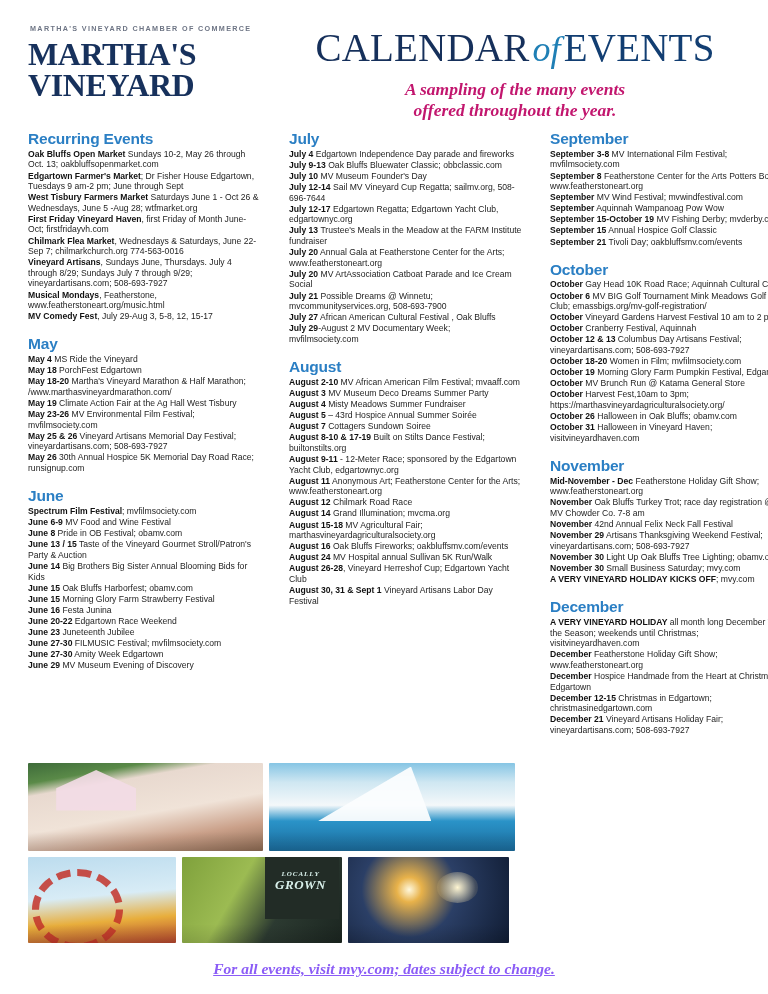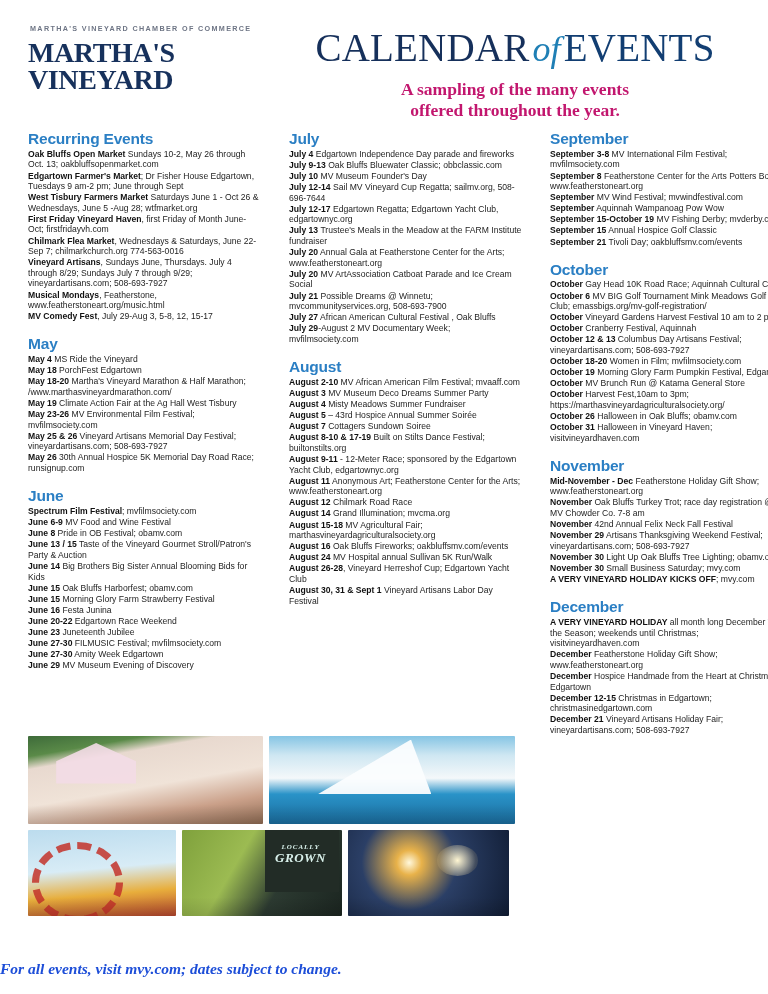--- a/index.html
+++ b/index.html
@@ -16,57 +16,57 @@
   
   .header{display:flex;padding:18px 24px 0 28px;box-sizing:border-box;height:130px;}
   .brand{width:258px;flex:0 0 258px;}
   .kicker{
     font-size:7.2px;letter-spacing:1.35px;font-weight:bold;
     color:#6e7585;margin:6px 0 6px 2px;white-space:nowrap;
   }
   .brandname{
     font-family:"Liberation Serif", serif;
     font-weight:bold;color:#17315c;
-    font-size:28px;line-height:0.97;letter-spacing:-0.4px;
+    font-size:32px;line-height:0.97;letter-spacing:-0.4px;
   }
   .brandname .l2{display:block;}
   .titleblock{flex:1;text-align:center;padding-top:10px;}
   .cal-title{
     font-family:"Liberation Serif", serif;
     font-size:39px;line-height:1;color:#16305b;
     white-space:nowrap;letter-spacing:0.2px;
   }
   .cal-title .of{
     font-style:italic;color:#1f7fb5;padding:0 3px;font-size:36px;
   }
   .cal-title .grad2{color:#123e72;}
   .subtitle{
     font-family:"Liberation Serif", serif;
-    font-weight:bold;
+    font-style:italic;font-weight:bold;
     color:#c2166e;font-size:17.5px;line-height:1.22;margin-top:12px;
   }
   .subtitle span{display:block;}
 
   
   .cols{display:flex;padding:0 22px 0 28px;box-sizing:border-box;gap:28px;}
   .col{width:233px;flex:0 0 233px;}
   .col.c3{width:238px;flex:0 0 238px;}
   .month{
     color:#2b7fc4;font-size:15.5px;font-weight:bold;
     margin:0 0 1px 0;line-height:1.15;letter-spacing:-0.2px;
   }
   .ev{
     font-size:8.6px;line-height:10.6px;margin:0 0 0.5px 0;
     color:#1d1d1d;text-align:left;
   }
   .ev b{font-weight:bold;color:#111;}
   .gap{height:13px;}
 
   
-  .collage{position:absolute;left:28px;top:736px;width:487px;}
+  .collage{position:absolute;left:28px;top:763px;width:487px;}
   .crow{display:flex;gap:6px;}
   .crow+.crow{margin-top:6px;}
   .ph{border-radius:1px;overflow:hidden;position:relative;}
   .ph-gingerbread{width:235px;height:88px;
     background:linear-gradient(170deg,#3e6b3a 0%,#5a8a48 16%,#e8d9cf 26%,#f0e3d8 55%,#caa089 78%,#8d6a52 100%);}
   .ph-sail{width:246px;height:88px;
     background:linear-gradient(180deg,#86c5e4 0%,#cfe7f2 22%,#f4f8fa 48%,#2a93c8 66%,#1b6d9e 100%);}
   .ph-ferris{width:148px;height:86px;
     background:linear-gradient(175deg,#bcdcee 0%,#d8ecf6 45%,#e8ae3c 72%,#b4452e 100%);}
   .ph-grown{width:160px;height:86px;
@@ -95,23 +95,23 @@
   .collage-label{
     position:absolute;right:10%;top:16%;color:#d8f0ea;
     font-family:"Liberation Serif", serif;font-style:italic;
     font-size:13px;font-weight:bold;line-height:1.05;text-align:center;
     letter-spacing:.5px;z-index:3;
   }
   .collage-label small{display:block;font-size:7px;letter-spacing:1px;}
 
   
   .footer{
-    position:absolute;left:0;right:0;bottom:16px;
+    position:absolute;left:0;right:0;bottom:16px;text-align:center;
     font-family:"Liberation Serif", serif;font-style:italic;font-weight:bold;
-    color:#1d4ed8;font-size:15.5px;
+    color:#8b5cf6;font-size:15.5px;text-decoration:underline;
   }
 </style>
 </head>
 <body>
 
 <div class="page">
 
   <div class="header">
     <div class="brand">
       <div class="kicker">MARTHA'S VINEYARD CHAMBER OF COMMERCE</div>

